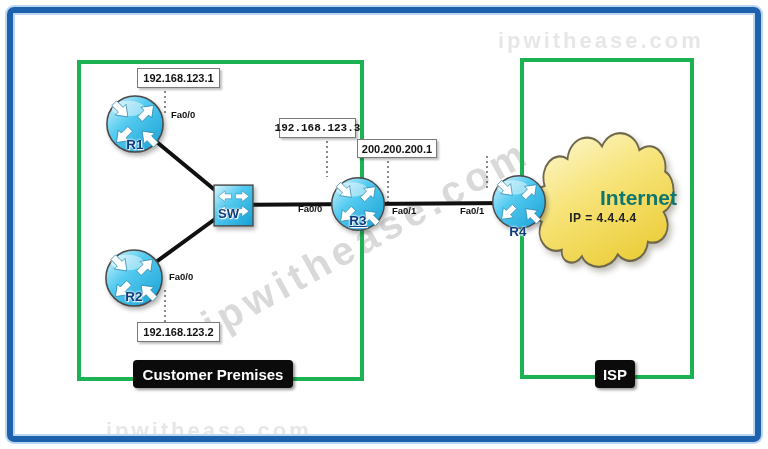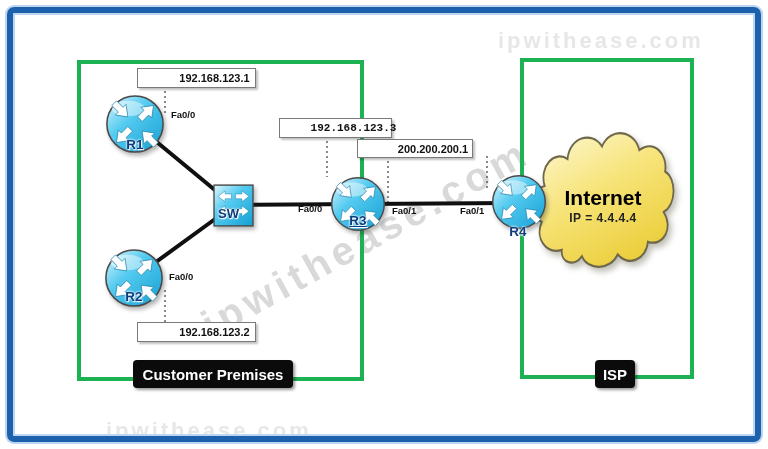--- a/index.html
+++ b/index.html
@@ -17,21 +17,21 @@
   .zone{position:absolute;border:4px solid #1cb152;z-index:1;}
   #zone-customer{left:77px;top:60px;width:279px;height:313px;}
   #zone-isp{left:520px;top:58px;width:166px;height:313px;}
   
   #wires{position:absolute;left:0;top:0;z-index:2;}
   
   .iplabel{
     position:absolute;z-index:3;background:#ffffff;border:1px solid #7a7a7a;
     box-shadow:1.5px 1.5px 2px rgba(0,0,0,.25);
     font-weight:bold;font-size:11px;color:#111;
-    display:flex;align-items:center;justify-content:center;white-space:nowrap;padding-left:36px;
+    display:flex;align-items:center;justify-content:center;white-space:nowrap;
   }
   #ip1{left:137px;top:68px;width:81px;height:18px;}
   #ip2{left:279px;top:118px;width:75px;height:18px;font-family:Liberation Mono, monospace;}
   #ip3{left:357px;top:139px;width:78px;height:17px;}
   #ip4{left:448px;top:139px;width:78px;height:17px;}
   #ip5{left:137px;top:322px;width:81px;height:18px;}
   
   .fa{position:absolute;z-index:3;font-weight:bold;font-size:9.5px;color:#111;white-space:nowrap;}
   #fa1{left:171px;top:109px;}
   #fa2{left:298px;top:203px;}
@@ -49,22 +49,22 @@
     position:absolute;z-index:5;font-weight:bold;color:#0e3d7e;text-align:center;
     text-shadow:0 0 2px #fff,0 0 3px #fff,1px 1px 1px #fff;font-size:13.5px;white-space:nowrap;
   }
   #lbl-r1{left:110px;top:137px;width:50px;}
   #lbl-r2{left:109px;top:289px;width:50px;}
   #lbl-r3{left:333px;top:213px;width:50px;text-decoration:underline;}
   #lbl-r4{left:493px;top:224px;width:50px;}
   #lbl-sw{left:213px;top:206px;width:31px;font-size:13px;}
   
   #cloud{position:absolute;left:526px;top:123px;z-index:4;filter:drop-shadow(3px 4px 3px rgba(70,65,40,.35));}
-  .cloud-title{position:absolute;left:529px;top:186px;width:148px;text-align:center;
-    font-size:21px;font-weight:bold;color:#000000;z-index:5;}
+  .cloud-title{position:absolute;left:529px;top:186px;width:148px;text-align:right;
+    font-size:21px;font-weight:bold;color:#0f766e;z-index:5;}
   .cloud-ip{position:absolute;left:529px;top:211px;width:148px;text-align:center;
     font-size:12px;font-weight:bold;color:#222;z-index:5;letter-spacing:.5px;}
   
   .tag{
     position:absolute;z-index:6;background:#0b0b0b;color:#fff;font-weight:bold;
     border-radius:4px;display:flex;align-items:center;justify-content:center;
     box-shadow:2px 2px 3px rgba(0,0,0,.4);font-size:15px;white-space:nowrap;
   }
   #tag-customer{left:133px;top:360px;width:160px;height:28px;text-align:center;}
   #tag-isp{left:595px;top:360px;width:40px;height:28px;}

